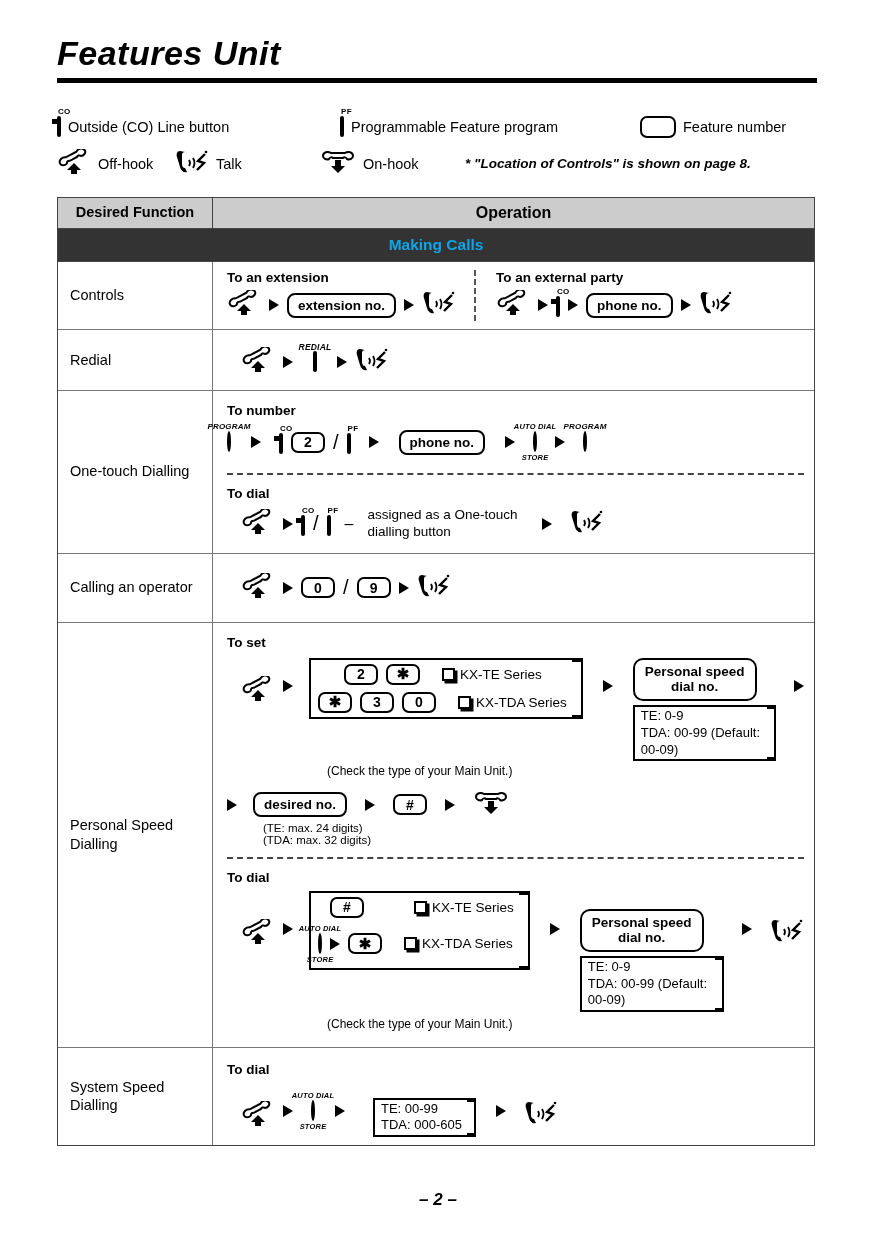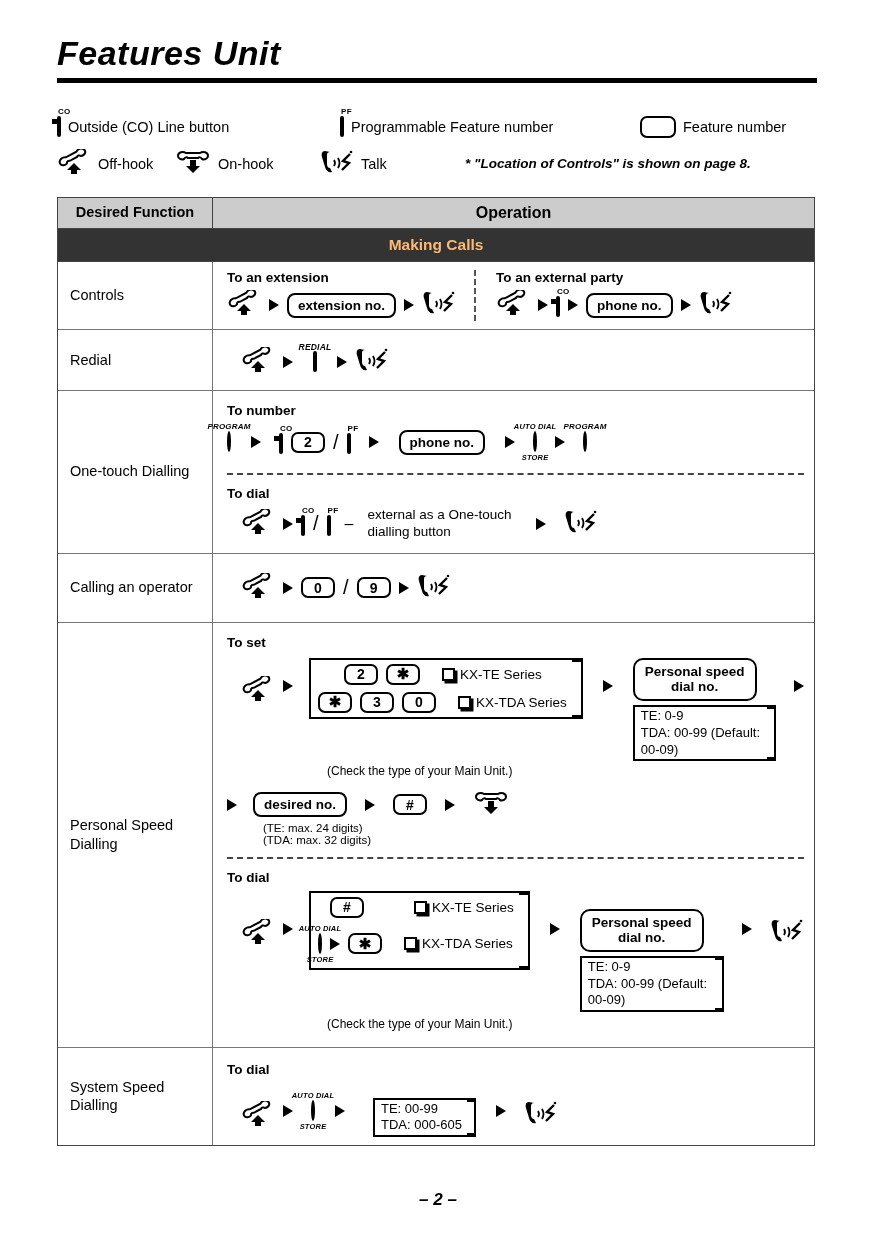--- a/index.html
+++ b/index.html
@@ -147,21 +147,21 @@
     position:absolute;left:57px;top:197px;width:758px;
     border:1.5px solid #444;box-sizing:border-box;
   }
   .thead{display:flex;background:#ccc;border-bottom:1.5px solid #444;}
   .th-left{
     width:155px;min-width:155px;border-right:1.5px solid #444;
     font-size:14.5px;font-weight:bold;text-align:center;padding:6px 0;box-sizing:border-box;
   }
   .th-right{flex:1;font-size:16px;font-weight:bold;text-align:center;padding:6px 0;}
   .section-bar{
-    background:#333;color:#fdba74;text-align:center;
+    background:#333;color:#0ea5e9;text-align:center;
     font-size:15.5px;font-weight:bold;padding:7px 0;border-bottom:1.5px solid #444;
   }
   .row{display:flex;border-bottom:1.5px solid #777;}
   .row:last-child{border-bottom:none;}
   .cell-fn{
     width:155px;min-width:155px;border-right:1.5px solid #777;
     display:flex;align-items:center;padding:0 12px;box-sizing:border-box;
     font-size:14.5px;line-height:1.3;
   }
   .cell-op{flex:1;padding:8px 10px 8px 14px;box-sizing:border-box;position:relative;}
@@ -205,21 +205,21 @@
           <span class="co-body"></span>
         </span>
         <span class="lbl">Outside (CO) Line button</span>
       </div>
 
       <div class="legend-item" style="width:300px">
         <span class="pf-btn">
           <span class="pf-cap">PF</span>
           <span class="pf-body"></span>
         </span>
-        <span class="lbl">Programmable Feature number</span>
+        <span class="lbl">Programmable Feature program</span>
       </div>
 
       <div class="legend-item">
         <span class="feat-box"></span>
         <span class="lbl">Feature number</span>
       </div>
     </div>
 
     <div class="legend-row">
       <div class="legend-item" style="width:118px">
@@ -229,39 +229,39 @@
               <path d="M4 8 C4 4, 9 3, 12 5 L24 5 C27 3, 32 4, 32 8 C32 11, 28 12, 26 11 C25 9, 23 9, 22 10 L14 10 C13 9, 11 9, 10 11 C8 12, 4 11, 4 8 Z" fill="none" stroke="#000" stroke-width="2"></path>
             </g>
             <path d="M14 25 L14 21 L10 21 L17 14 L24 21 L20 21 L20 25 Z" fill="#000"></path>
           </svg>
         </span>
         <span class="lbl">Off-hook</span>
       </div>
 
       <div class="legend-item" style="width:145px">
         <span class="ico">
-          <svg width="36" height="26" viewBox="0 0 36 26">
-            <path d="M3 7 C3 3, 8 2, 11 4 L25 4 C28 2, 33 3, 33 7 C33 10, 29 11, 27 10 C26 8, 24 8, 23 9 L13 9 C12 8, 10 8, 9 10 C7 11, 3 10, 3 7 Z" fill="none" stroke="#000" stroke-width="2"></path>
-            <path d="M15 11 L21 11 L21 17 L25 17 L18 24 L11 17 L15 17 Z" fill="#000"></path>
-          </svg>
-        </span>
-        <span class="lbl">On-hook</span>
-      </div>
-
-      <div class="legend-item" style="width:145px">
-        <span class="ico">
           <svg width="34" height="28" viewBox="0 0 34 28">
             <path d="M5 3 C2 3, 1 6, 2 9 L5 19 C6 23, 9 25, 12 24 L10 20 C8 20, 7 18, 7 16 L7 7 C7 5, 8 4, 10 4 Z" fill="#000"></path>
             <path d="M14 12 q2 3 0 6" stroke="#000" stroke-width="1.8" fill="none"></path>
             <path d="M18 10 q3 5 0 10" stroke="#000" stroke-width="1.8" fill="none"></path>
             <path d="M30 6 L23 13 L29 15 L22 22" stroke="#000" stroke-width="2.4" fill="none" stroke-linejoin="miter"></path>
             <circle cx="31" cy="4" r="1.3" fill="#000"></circle>
           </svg>
         </span>
         <span class="lbl">Talk</span>
+      </div>
+
+      <div class="legend-item" style="width:145px">
+        <span class="ico">
+          <svg width="36" height="26" viewBox="0 0 36 26">
+            <path d="M3 7 C3 3, 8 2, 11 4 L25 4 C28 2, 33 3, 33 7 C33 10, 29 11, 27 10 C26 8, 24 8, 23 9 L13 9 C12 8, 10 8, 9 10 C7 11, 3 10, 3 7 Z" fill="none" stroke="#000" stroke-width="2"></path>
+            <path d="M15 11 L21 11 L21 17 L25 17 L18 24 L11 17 L15 17 Z" fill="#000"></path>
+          </svg>
+        </span>
+        <span class="lbl">On-hook</span>
       </div>
 
       <div class="note">* "Location of Controls" is shown on page 8.</div>
     </div>
   </div>
 
   <div class="tbl">
 
     <div class="thead">
       <div class="th-left">Desired Function</div>
@@ -421,21 +421,21 @@
               <span class="co-cap">CO</span>
               <span class="co-body"></span>
             </span>
             <span class="slash">/</span>
             <span class="pf-btn" style="margin-top:4px">
               <span class="pf-cap">PF</span>
               <span class="pf-body"></span>
             </span>
             <span class="dash" style="margin:0 6px">–</span>
             <span style="font-size:13.5px;line-height:1.25;">
-              <span>external as a One-touch</span><br>
+              <span>assigned as a One-touch</span><br>
               <span>dialling button</span>
             </span>
             <span class="arrow" style="margin-left:16px"></span>
             <span class="ico" style="margin-left:10px">
               <svg width="34" height="28" viewBox="0 0 34 28">
                 <path d="M5 3 C2 3, 1 6, 2 9 L5 19 C6 23, 9 25, 12 24 L10 20 C8 20, 7 18, 7 16 L7 7 C7 5, 8 4, 10 4 Z" fill="#000"></path>
                 <path d="M14 12 q2 3 0 6" stroke="#000" stroke-width="1.8" fill="none"></path>
                 <path d="M18 10 q3 5 0 10" stroke="#000" stroke-width="1.8" fill="none"></path>
                 <path d="M30 6 L23 13 L29 15 L22 22" stroke="#000" stroke-width="2.4" fill="none"></path>
                 <circle cx="31" cy="4" r="1.3" fill="#000"></circle>

